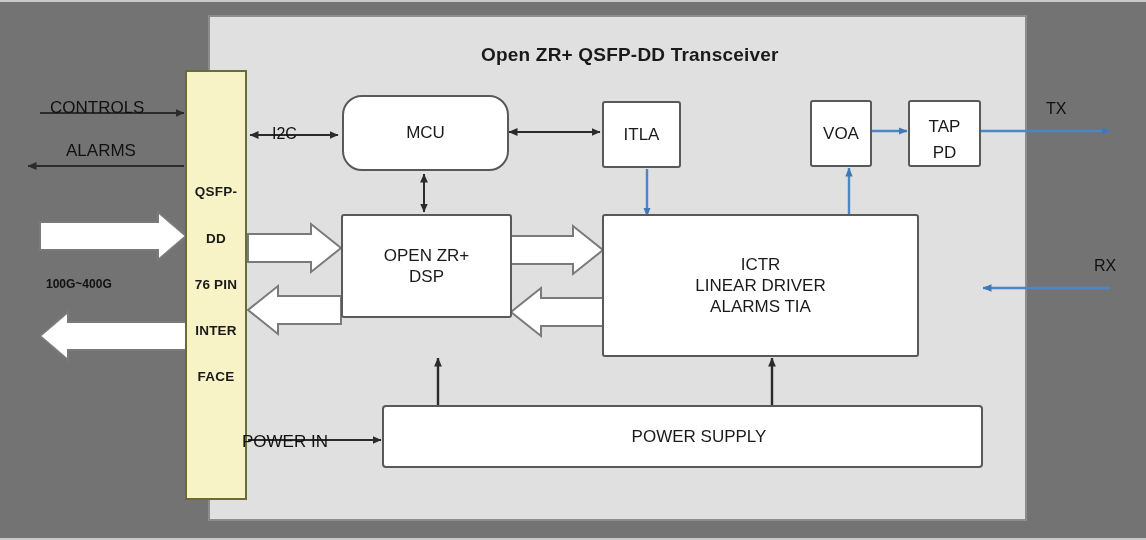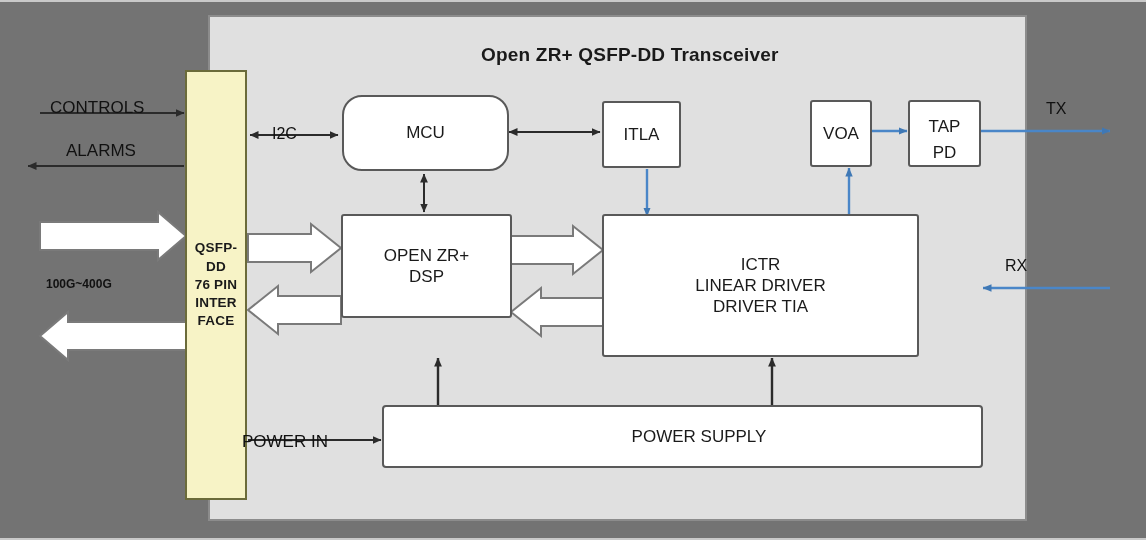--- a/index.html
+++ b/index.html
@@ -55,20 +55,21 @@
     line-height: 1.25;
   }
   .box.yellow {
     background: #f7f3c6;
     border: 2px solid #6b6b3a;
     border-radius: 0;
     font-weight: bold;
     font-size: 13.5px;
     line-height: 1.35;
     letter-spacing: 0.2px;
+    gap: 28px;
   }
   .box.powersupply { border-radius: 4px; padding-left: 33px; }
   .box-label { display: block; }
   .wire-label {
     position: absolute;
     font-size: 17px;
     color: #111111;
     white-space: nowrap;
   }
   .wire-label.bold { font-weight: bold; font-size: 12px; }
@@ -171,28 +172,28 @@
   </div>
 
   <div class="box" style="left:341px; top:214px; width:171px; height:104px; flex-direction:column;">
     <span class="box-label">OPEN ZR+</span>
     <span class="box-label">DSP</span>
   </div>
 
   <div class="box" style="left:602px; top:214px; width:317px; height:143px; flex-direction:column;">
     <span class="box-label">ICTR</span>
     <span class="box-label">LINEAR DRIVER</span>
-    <span class="box-label">DRIVER TIA</span>
+    <span class="box-label">ALARMS TIA</span>
   </div>
 
   <div class="box powersupply" style="left:382px; top:405px; width:601px; height:63px;">
     <span class="box-label">POWER SUPPLY</span>
   </div>
 
   <div class="wire-label" style="left:50px; top:86px;margin-top:12px;">CONTROLS</div>
   <div class="wire-label" style="left:66px; top:141px;">ALARMS</div>
   <div class="wire-label bold" style="left:46px; top:277px;">100G~400G</div>
   <div class="wire-label small" style="left:272px; top:111px;margin-top:14px;">I2C</div>
   <div class="wire-label" style="left:242px; top:412px;margin-top:20px;">POWER IN</div>
   <div class="wire-label small" style="left:1046px; top:100px;">TX</div>
-  <div class="wire-label small" style="left:1005px; top:257px;">RX</div>
+  <div class="wire-label small" style="left:1094px; top:257px;">RX</div>
 
 </div>
 
 </body></html>

